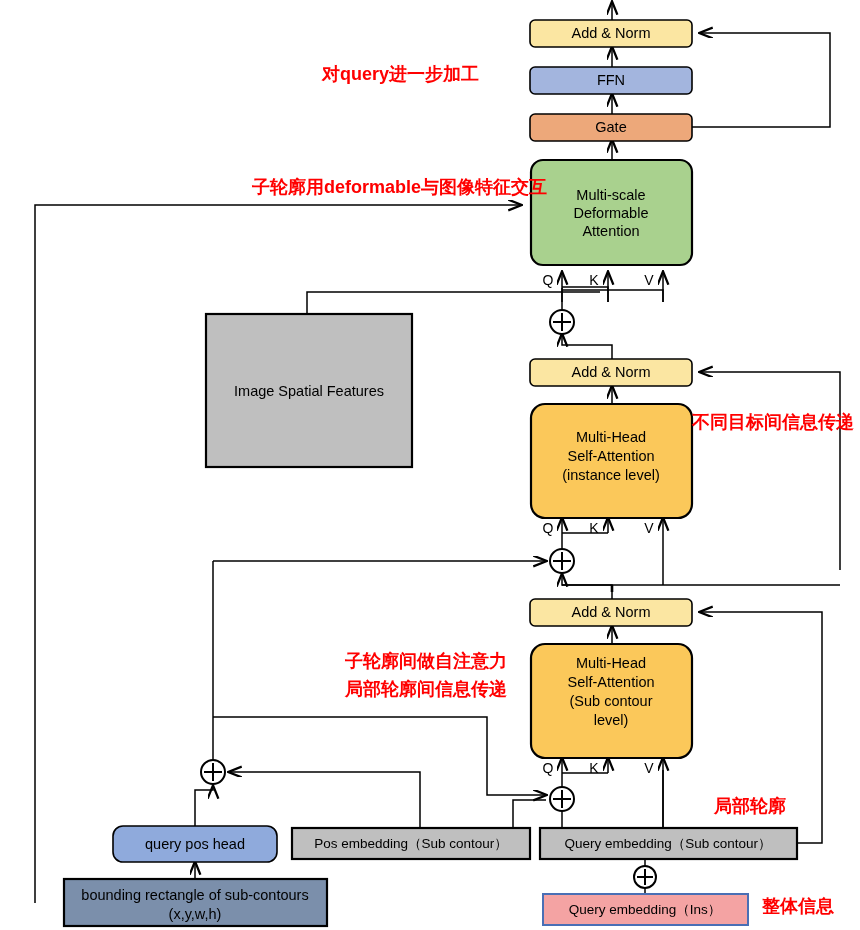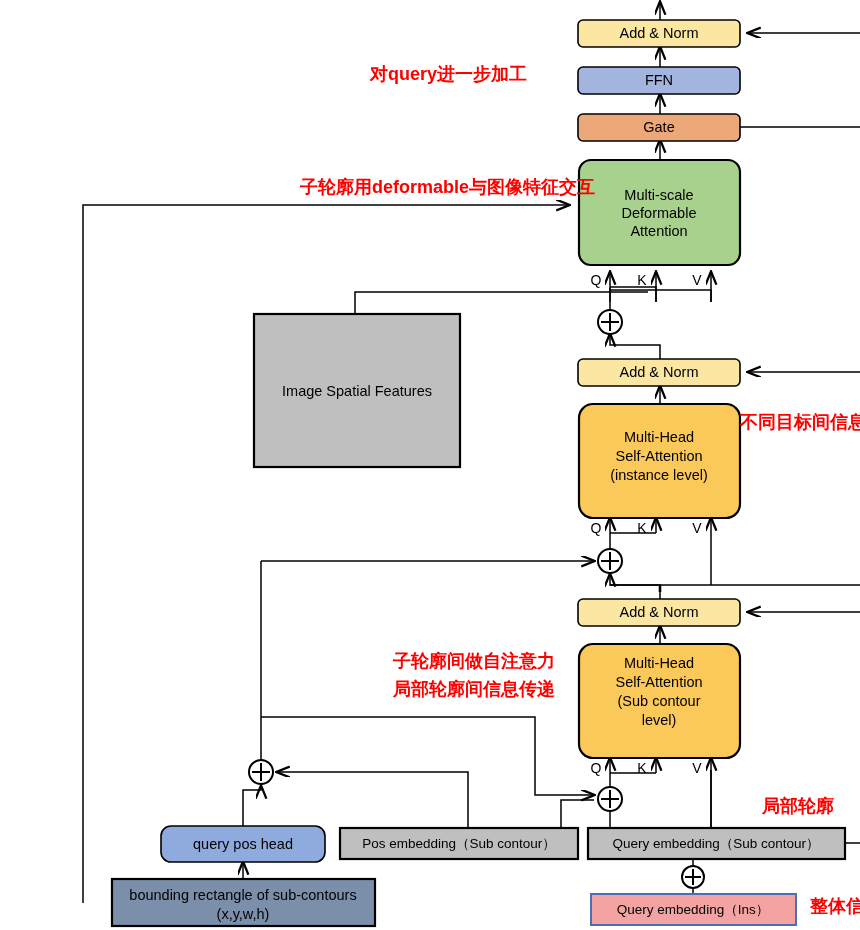--- a/index.html
+++ b/index.html
@@ -10,21 +10,20 @@
   body {
     width: 860px;
     height: 930px;
     font-family: "Liberation Sans", sans-serif;
     overflow: hidden;
   }
   #diagram-root {
     position: relative;
     width: 716px;
     height: 930px;
-    margin-left: 48px;
   }
   svg#diagram {
     position: absolute;
     top: 0;
     left: 0;
     width: 860px;
     height: 930px;
   }
   .node-rect {
     stroke: #000000;

